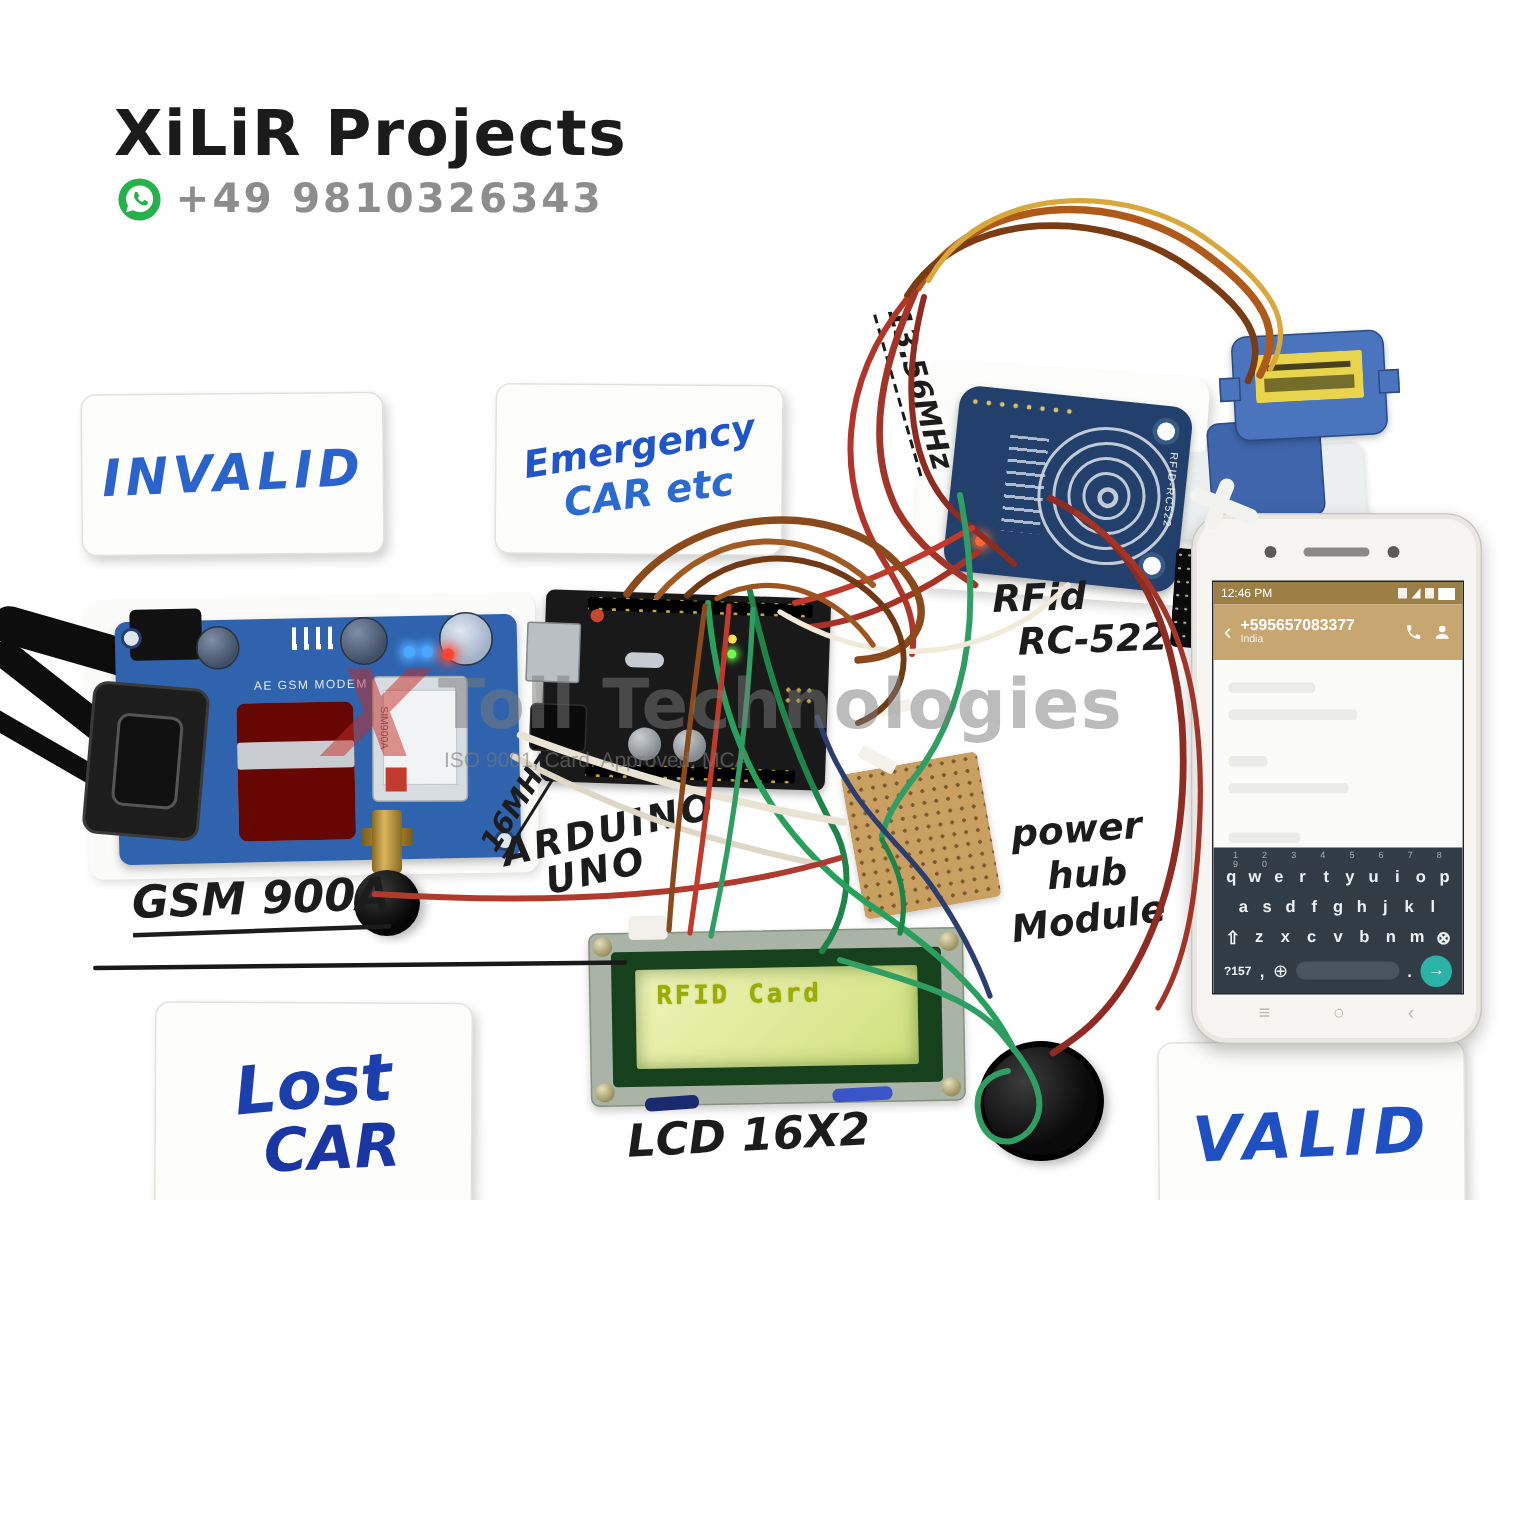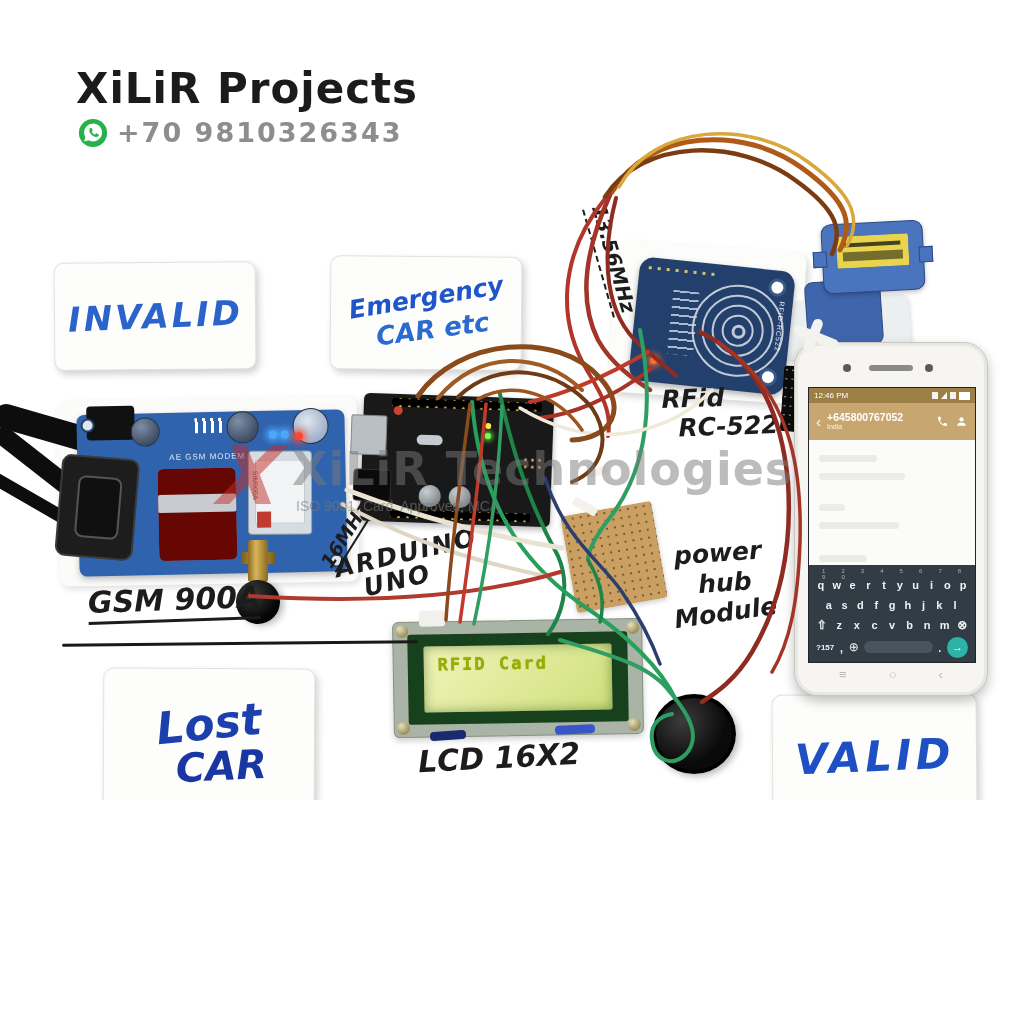--- a/index.html
+++ b/index.html
@@ -192,21 +192,21 @@
 <div id="stage">
 
   <div class="abs brand">
     <div class="brand-title">XiLiR Projects</div>
     <div class="brand-row">
       <svg class="wa-icon" viewBox="0 0 32 32">
         <circle cx="16" cy="16" r="15" fill="#25b24a"></circle>
         <path d="M16 6a9.5 9.5 0 0 0-8.2 14.3L6.5 25l4.9-1.3A9.5 9.5 0 1 0 16 6z" fill="#fff"></path>
         <path d="M12.6 11.2c.3-.6.5-.6.8-.6h.6c.2 0 .5 0 .7.5l.9 2c.1.3 0 .5-.1.7l-.6.7c-.2.2-.2.4 0 .7.4.7 1.3 1.8 2.7 2.4.4.2.6.1.8-.1l.8-.9c.2-.3.4-.3.7-.1l2 1c.3.1.4.3.3.6-.1.8-.9 1.8-1.9 2-1 .2-2.4.1-4.4-1.2-2.3-1.5-3.4-3.7-3.6-4.3-.2-.6-.3-1.7.3-3.4z" fill="#25b24a"></path>
       </svg>
-      <span class="brand-phone">+70 9810326343</span>
+      <span class="brand-phone">+49 9810326343</span>
     </div>
   </div>
 
   <div class="card card-invalid">
     <span class="ink">INVALID</span>
   </div>
   <div class="card card-emergency">
     <span class="ink l1">Emergency</span>
     <span class="ink l2">CAR etc</span>
   </div>
@@ -321,21 +321,21 @@
         <span class="sb-icons">
           <span class="sb-ic"></span>
           <span class="sb-tri"></span>
           <span class="sb-ic"></span>
           <span class="sb-batt"></span>
         </span>
       </div>
       <div class="smsheader">
         <span class="back-ch">‹</span>
         <span class="hdr-texts">
-          <div class="hdr-num">+645800767052</div>
+          <div class="hdr-num">+595657083377</div>
           <div class="hdr-sub">India</div>
         </span>
         <svg class="hdr-ic" viewBox="0 0 24 24">
           <path d="M7 11c1.4 2.6 3.4 4.6 6 6l2-2c.3-.3.7-.4 1-.2 1 .3 2 .5 3 .5.6 0 1 .4 1 1v3c0 .6-.4 1-1 1C10.8 20.3 3.7 13.2 3.7 4.3c0-.6.4-1 1-1h3c.6 0 1 .4 1 1 0 1 .2 2 .5 3 .1.3 0 .7-.2 1L7 11z" fill="#fff"></path>
         </svg>
         <svg class="hdr-ic" viewBox="0 0 24 24">
           <circle cx="12" cy="8" r="4" fill="#fff"></circle>
             <path d="M4 20c0-4 4-6 8-6s8 2 8 6z" fill="#fff"></path>
         </svg>
       </div>
@@ -443,20 +443,20 @@
   <div class="abs hand lbl-power">
     <span>power</span>
     <span class="m">hub</span>
     <span class="b">Module</span>
   </div>
   <div class="abs hand lbl-lcd">LCD 16X2</div>
   <div class="abs divider-line"></div>
 
   <div class="abs watermark">
     <span class="wm-x">X</span>
-    <span class="wm-text">XiLiR Technologies</span>
+    <span class="wm-text">Toll Technologies</span>
     <span class="wm-sub">ISO 9001, Card. Approved, MCA</span>
   </div>
 
   <div class="abs title">
   </div>
 
 </div>
 
 </body></html>

